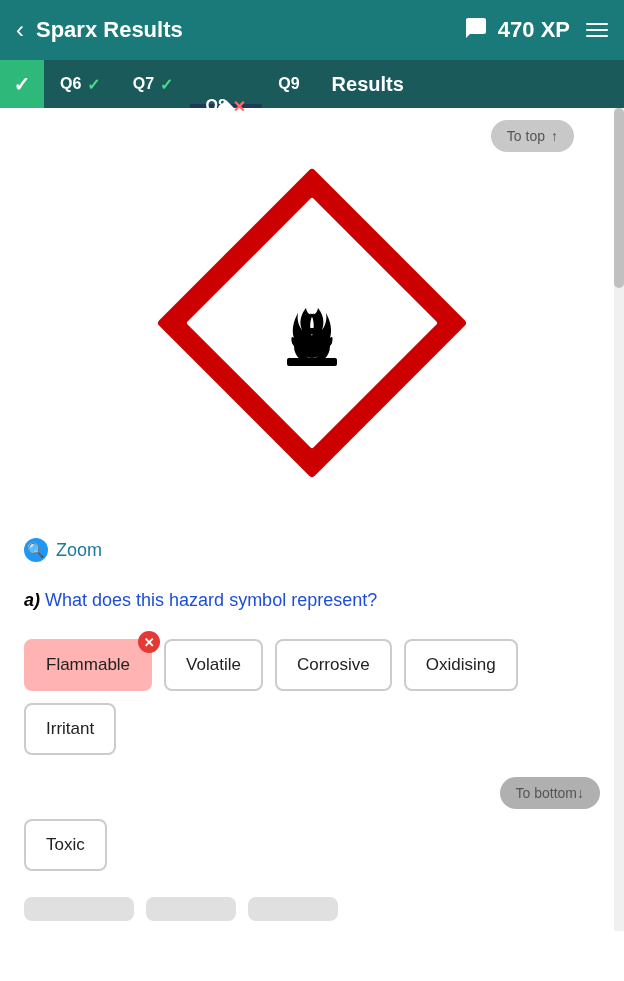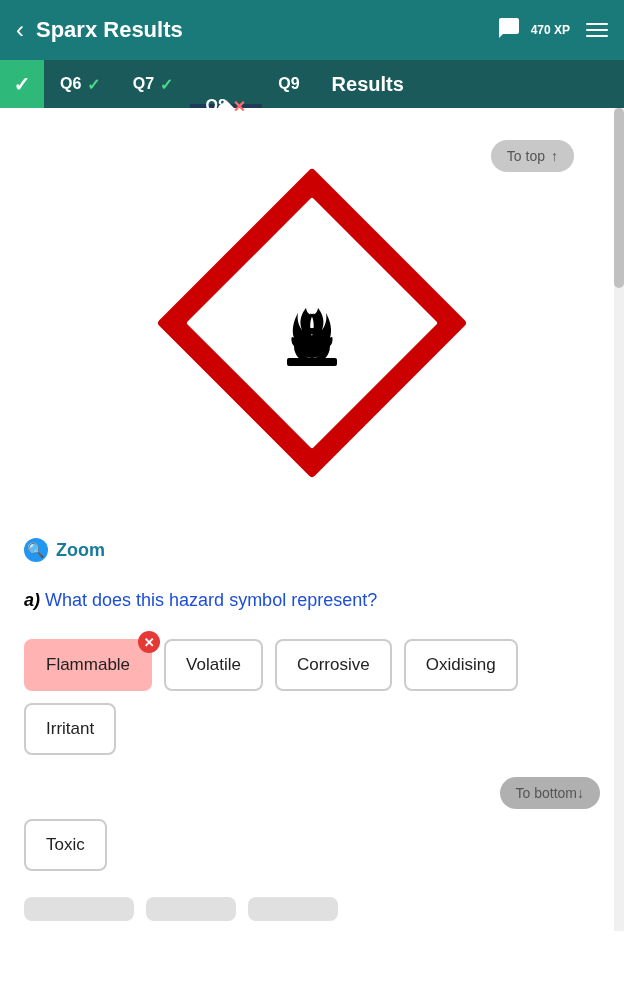--- a/index.html
+++ b/index.html
@@ -31,21 +31,21 @@
       font-weight: 700;
       flex: 1;
       color: white;
     }
     .header-chat {
       color: white;
       margin-right: 10px;
       font-size: 20px;
     }
     .header-xp {
-      font-size: 12px;
+      font-size: 22px;
       font-weight: 600;
       margin-right: 16px;
       color: white;
     }
     .header-menu {
       font-size: 22px;
       color: white;
       cursor: pointer;
       display: flex;
       flex-direction: column;
@@ -124,21 +124,21 @@
       display: flex;
       justify-content: center;
       align-items: center;
       padding: 30px 20px 20px;
       position: relative;
       min-height: 420px;
     }
 
     .to-top-btn {
       position: absolute;
-      top: 32px;
+      top: 12px;
       right: 50px;
       background: #c8c8c8;
       color: #555;
       border: none;
       border-radius: 20px;
       padding: 8px 16px;
       font-size: 14px;
       font-weight: 500;
       cursor: pointer;
       display: flex;
@@ -204,21 +204,21 @@
       display: flex;
       align-items: center;
       justify-content: center;
       font-size: 14px;
       font-weight: 700;
       cursor: pointer;
     }
     .zoom-label {
       color: #1a7a9a;
       font-size: 18px;
-      font-weight: 700;
+      font-weight: 400;
       cursor: pointer;
     }
 
     
     .question-area {
       padding: 8px 24px 16px;
     }
     .question-label {
       font-size: 18px;
       font-weight: 700;

